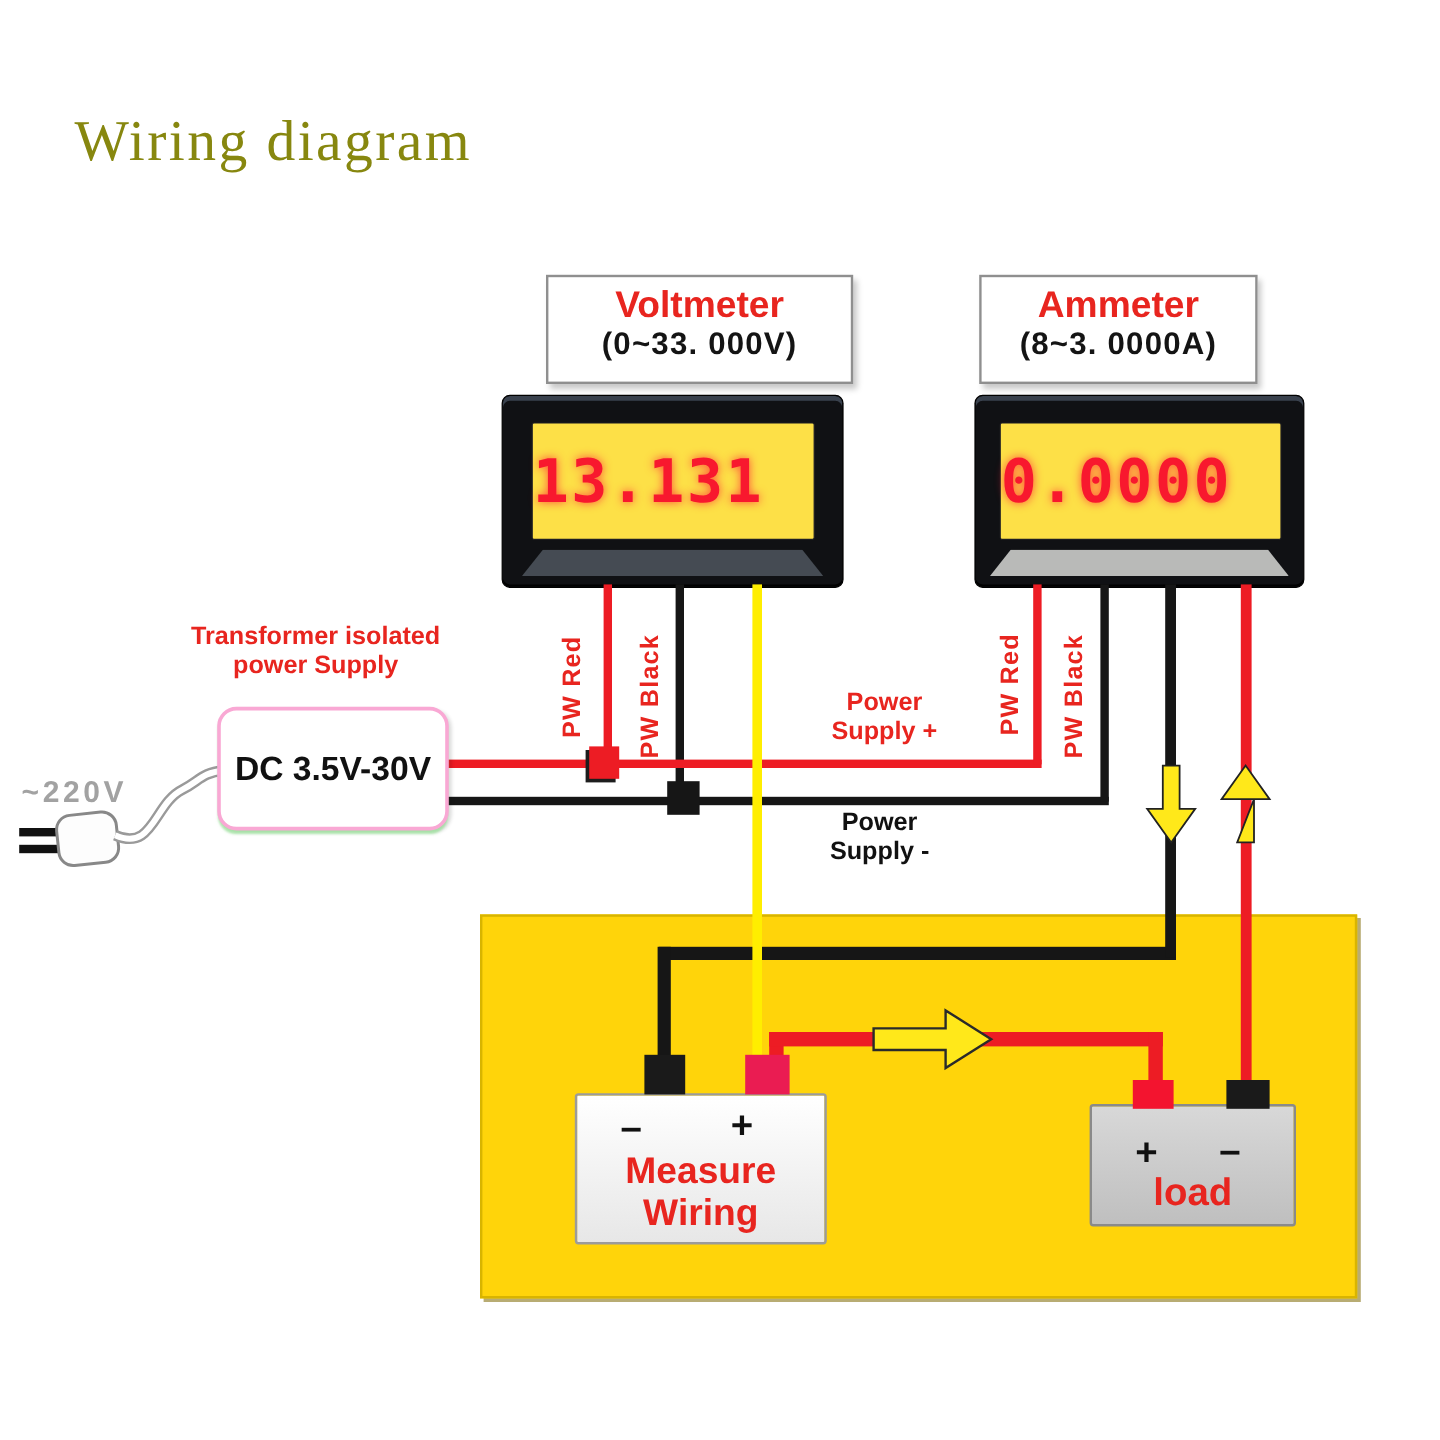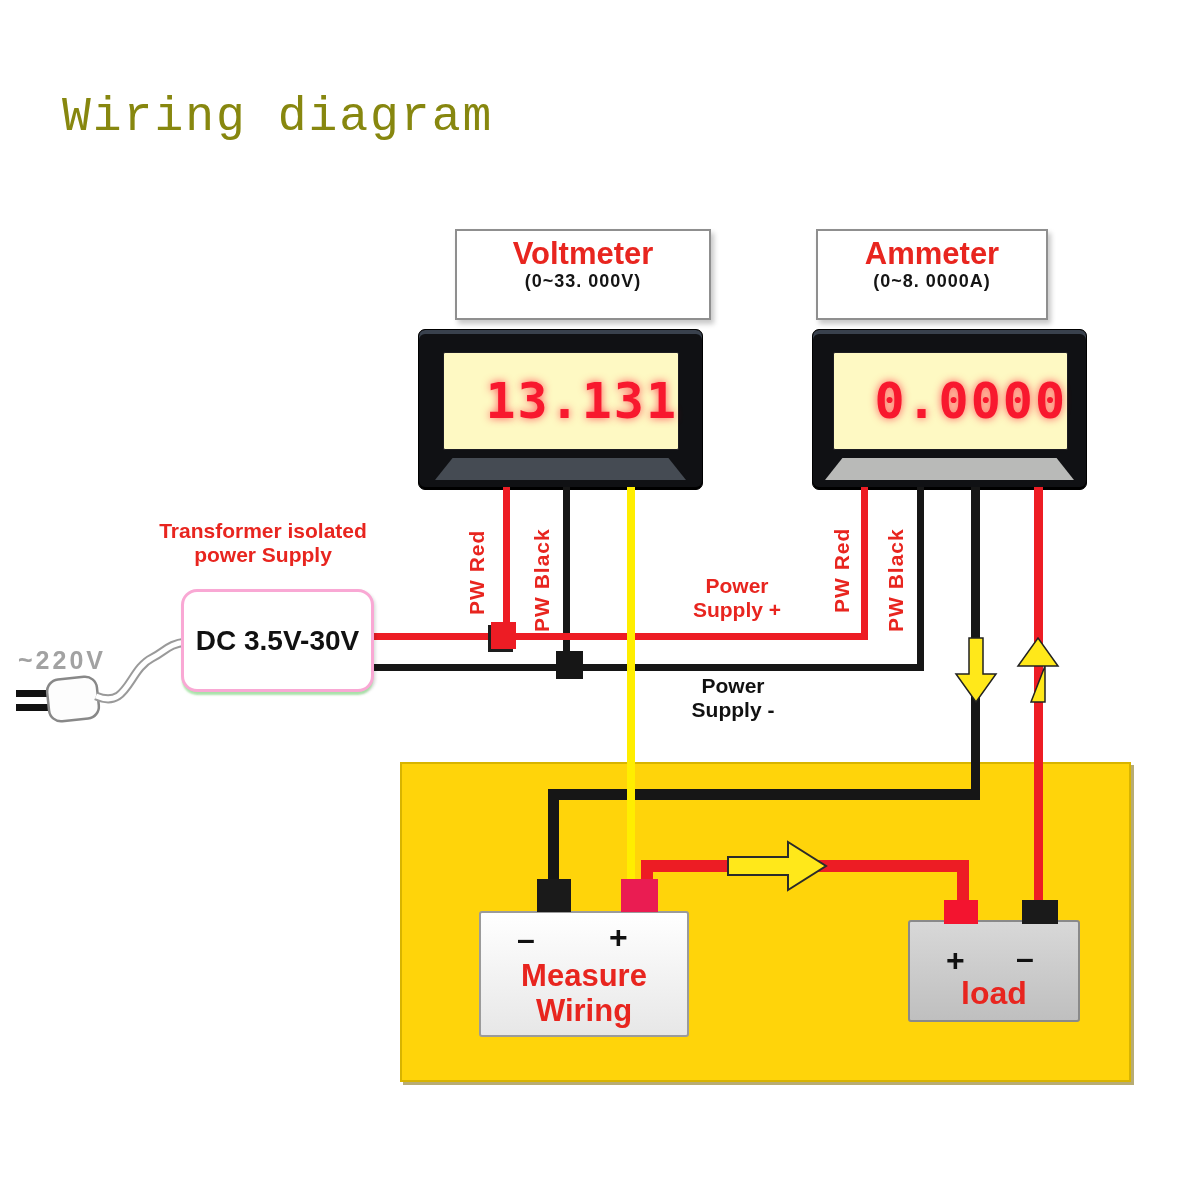--- a/index.html
+++ b/index.html
@@ -1,38 +1,38 @@
 <!DOCTYPE html>
 <html style="--title-olive: #87870f; --label-red: #e8251f; --wire-red: #ed1c24; --wire-yellow: #ffee00; --bg-yellow: #ffd40a; --led-red: #f8182e; --terminal-pink: #ea1c52;"><head>
 <meta charset="utf-8">
 <style>
   html,body{margin:0;padding:0;background:#fff;}
   #stage{position:relative;width:1200px;height:1200px;background:#fff;overflow:hidden;
          font-family:"Liberation Sans",sans-serif;}
   .abs{position:absolute;}
 
   
-  #title{left:62px;top:90px;font-family:Liberation Mono, monospace;font-size:48px;
+  #title{left:62px;top:90px;font-family:Liberation Serif, serif;font-size:48px;
          color:var(--title-olive,#87870f);letter-spacing:2px;z-index:7;}
 
   
   .meter-label{background:#fff;border:2px solid #8f8f8f;box-shadow:3px 4px 5px rgba(0,0,0,.22);
                text-align:center;padding-top:7px;z-index:7;}
   #vm-label{left:455px;top:229px;width:252px;height:80px;}
   #am-label{left:816px;top:229px;width:228px;height:80px;}
   .meter-name{font-weight:bold;font-size:31px;color:var(--label-red,#e8251f);line-height:1.05;}
-  .meter-range{font-weight:bold;font-size:18px;color:#141414;letter-spacing:1px;}
+  .meter-range{font-weight:bold;font-size:26px;color:#141414;letter-spacing:1px;}
 
   
   .module{background:#101114;border:1px solid #000;border-radius:7px;
           box-shadow:inset 0 4px 0 #39414d, inset 0 -2px 0 #000;z-index:3;}
   #vm-module{left:418px;top:329px;width:283px;height:159px;}
   #am-module{left:812px;top:329px;width:273px;height:159px;}
-  .screen{position:absolute;left:24px;top:22px;width:234px;height:96px;background:#fef9c3;
-          border-radius:2px;border:1px solid #1d1d22;display:flex;align-items:center;justify-content:flex-end;}
+  .screen{position:absolute;left:24px;top:22px;width:234px;height:96px;background:#fde047;
+          border-radius:2px;border:1px solid #1d1d22;display:flex;align-items:center;justify-content:flex-start;}
   #am-module .screen{left:20px;width:233px;}
   .digits{font-family:"DejaVu Sans Mono",monospace;font-weight:bold;font-size:50px;
           color:var(--led-red,#f8182e);letter-spacing:2px;
           text-shadow:0 0 8px rgba(255,25,55,.75);}
   .bezel-strip{position:absolute;left:16px;bottom:9px;width:251px;height:22px;
                clip-path:polygon(7% 0,93% 0,100% 100%,0 100%);}
   #vm-module .bezel-strip{background:#454b53;}
   #am-module .bezel-strip{left:12px;width:249px;background:#b9bab8;}
 
   
@@ -116,21 +116,21 @@
 <div id="stage">
 
   <div class="abs" id="title">Wiring diagram</div>
 
   <div class="abs meter-label" id="vm-label">
     <div class="meter-name">Voltmeter</div>
     <div class="meter-range">(0~33. 000V)</div>
   </div>
   <div class="abs meter-label" id="am-label">
     <div class="meter-name">Ammeter</div>
-    <div class="meter-range">(0~8. 0000A)</div>
+    <div class="meter-range">(8~3. 0000A)</div>
   </div>
 
   <div class="abs module" id="vm-module">
     <div class="screen">
       <span class="digits">13.131</span>
     </div>
     <div class="bezel-strip"></div>
   </div>
   <div class="abs module" id="am-module">
     <div class="screen">

